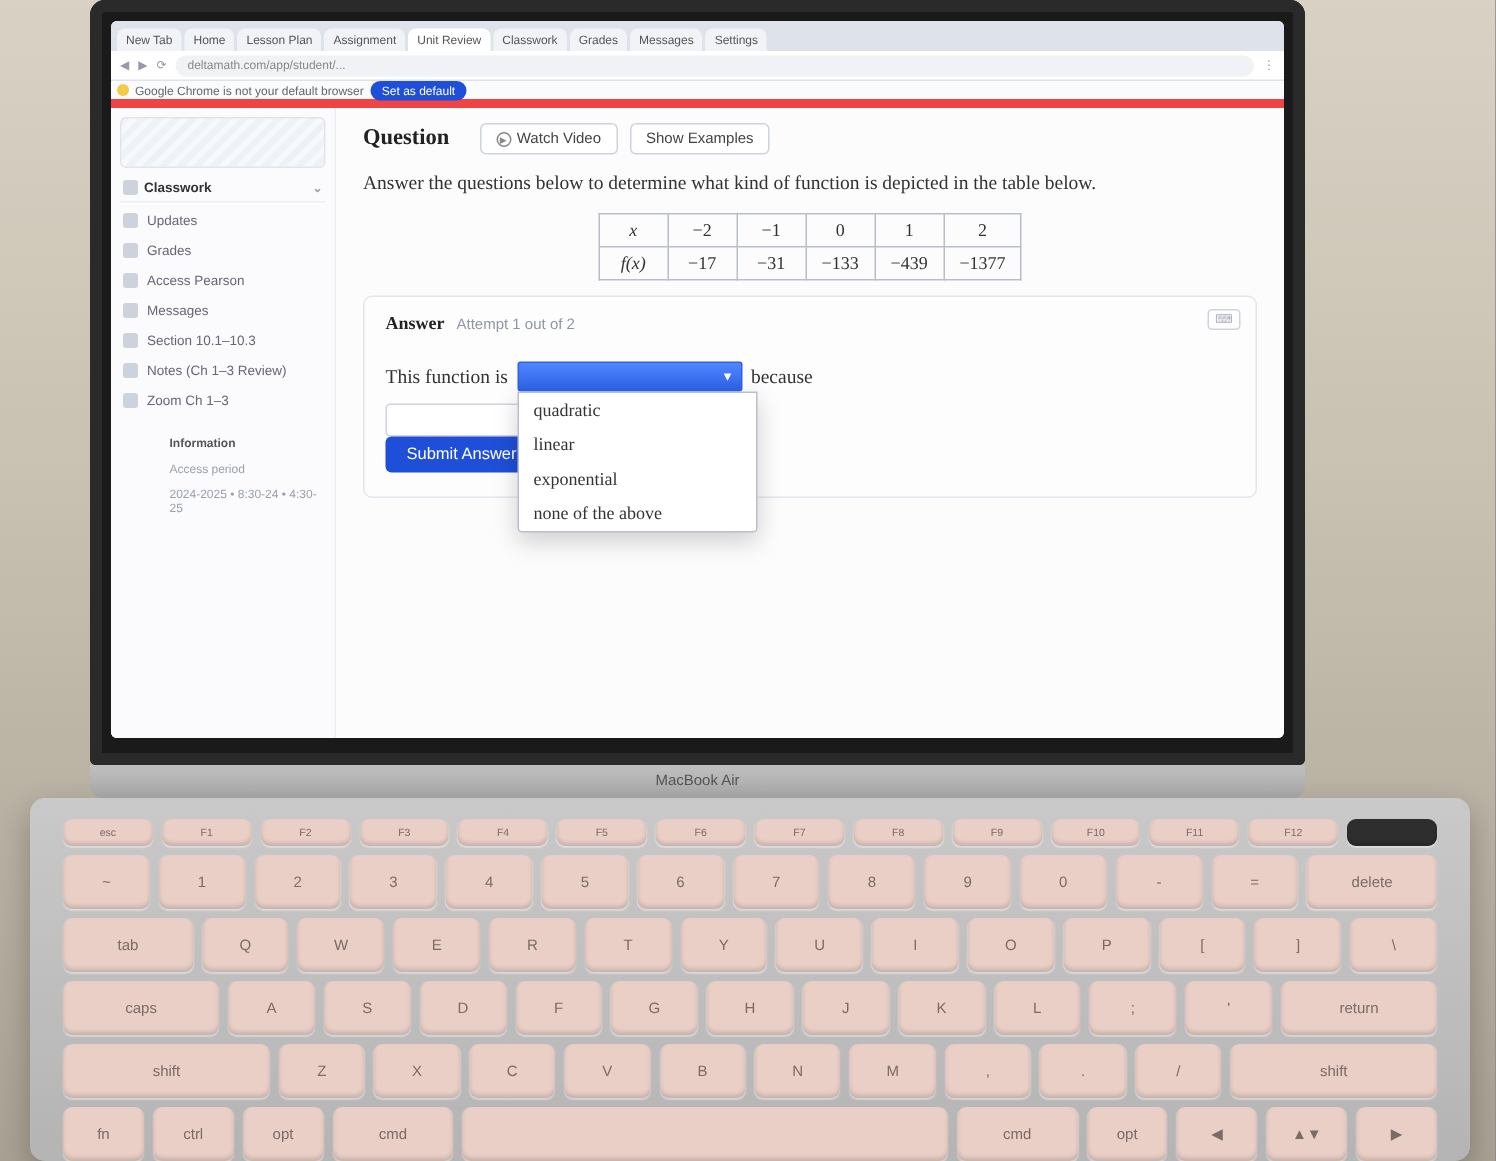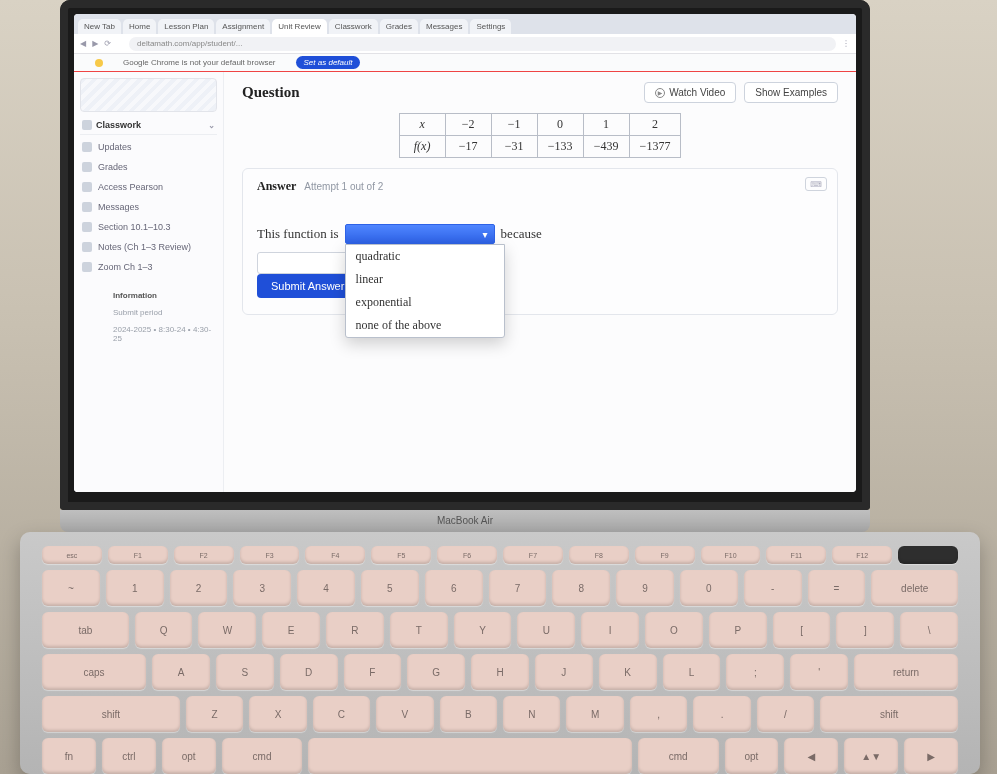--- a/index.html
+++ b/index.html
@@ -106,34 +106,32 @@
     background:#fff;
     border-bottom:1px solid #e2e2e6;
     display:flex; align-items:center;
     gap:6px; padding:0 6px;
     font-size:8px; color:#666;
   }
   .addr-field {
     flex:1; background:#f1f2f5; border-radius:10px;
     height:14px; padding:0 8px; display:flex; align-items:center;
     color:#888;
-    margin-left:12px;
   }
   .toolbar2 {
     height:18px; background:#fafbfc;
-    border-bottom:1px solid #ef4444;
+    border-bottom:6px solid #ef4444;
     display:flex; align-items:center;
-    padding:0 21px; gap:20px;
+    padding:0 4px; gap:4px;
     font-size:8px; color:#666;
   }
   .bluepill {
     background:#1f4fd8; color:#fff;
     border-radius:9px; padding:2px 8px;
     font-size:8px;
-    font-style:italic;
   }
   .yellow-dot { width:8px;height:8px;border-radius:50%;background:#f7c948; }
   .page {
     flex:1; display:flex; background:#fcfcfd;
   }
   .sidebar {
     width:150px; border-right:1px solid #eceef2;
     padding:6px 6px; font-size:9px; color:#555;
     display:flex; flex-direction:column; gap:4px;
     background:#fbfbfd;
@@ -150,21 +148,21 @@
   .side-item { display:flex; align-items:center; gap:6px; padding:3px 2px; color:#667; }
   .side-ico { width:10px;height:10px;border-radius:2px;background:#cdd3dd; flex:0 0 auto;}
   .side-sep { height:6px; }
   .side-sub { font-size:8px; color:#9aa0aa; padding:2px 2px;margin-left:31px; }
   .content {
     flex:1; padding:10px 18px 16px 18px;
     display:flex; flex-direction:column; gap:10px;
     position:relative;
   }
   .qhead {
-    display:flex; align-items:center; justify-content:space-between;
+    display:flex; align-items:center; gap:20px;
   }
   .qtitle { font-family: Georgia, 'Times New Roman', serif; font-size:15px; font-weight:700; color:#222; }
   .qbtns { display:flex; gap:8px; }
   .ghostbtn {
     border:1px solid #cdd3dd; border-radius:4px; background:#fff;
     padding:4px 10px; font-size:10px; color:#444;
     display:flex; align-items:center; gap:4px;
   }
   .prompt {
     font-family: Georgia, 'Times New Roman', serif;
@@ -188,21 +186,21 @@
   }
   .ansrow1 { display:flex; align-items:baseline; gap:8px; font-size:12px; }
   .anslabel { font-family: Georgia,'Times New Roman',serif; font-weight:700; color:#222; }
   .anshint { font-size:10px; color:#9097a3; }
   .kbd-ico {
     position:absolute; right:10px; top:8px;
     width:22px;height:14px;border:1px solid #cfd4dd;border-radius:3px;
     display:flex;align-items:center;justify-content:center;font-size:8px;color:#aab;
   }
   .fillrow {
-    margin-top:30px; font-family: Georgia,'Times New Roman',serif;
+    margin-top:18px; font-family: Georgia,'Times New Roman',serif;
     font-size:13px; color:#333; display:flex; align-items:center; gap:6px;
     flex-wrap:wrap;
   }
   .ddfield {
     position:relative;
   }
   .ddselected {
     width:150px; height:20px;
     border:1px solid #2e62e6;
     background:linear-gradient(#4f86ff,#2e62e6);
@@ -306,39 +304,40 @@
             <div class="side-item">
                 <span class="side-ico"></span>
                 <span>Notes (Ch 1–3 Review)</span>
               </div>
             <div class="side-item">
                 <span class="side-ico"></span>
                 <span>Zoom Ch 1–3</span>
               </div>
             <div class="side-sep"></div>
             <div class="side-sub" style="font-weight:600;color:#555">Information</div>
-            <div class="side-sub">Submit period</div>
+            <div class="side-sub">Access period</div>
             <div class="side-sub">2024-2025 • 8:30-24 • 4:30-25</div>
           </div>
 
           <div class="content">
 
             <div class="qhead">
               <div class="qtitle">Question</div>
               <div class="qbtns">
                 <div class="ghostbtn">
                   <span class="circle-ico">▶</span>
                   <span>Watch Video</span>
                 </div>
                 <div class="ghostbtn">
                   <span>Show Examples</span>
                 </div>
               </div>
             </div>
 
+            <div class="prompt">Answer the questions below to determine what kind of function is depicted in the table below.</div>
 
             <div class="tablewrap">
               <table class="func">
                 <tbody>
                     <tr>
                   <th>x</th>
                   <td>−2</td>
                   <td>−1</td>
                   <td>0</td>
                   <td>1</td>

